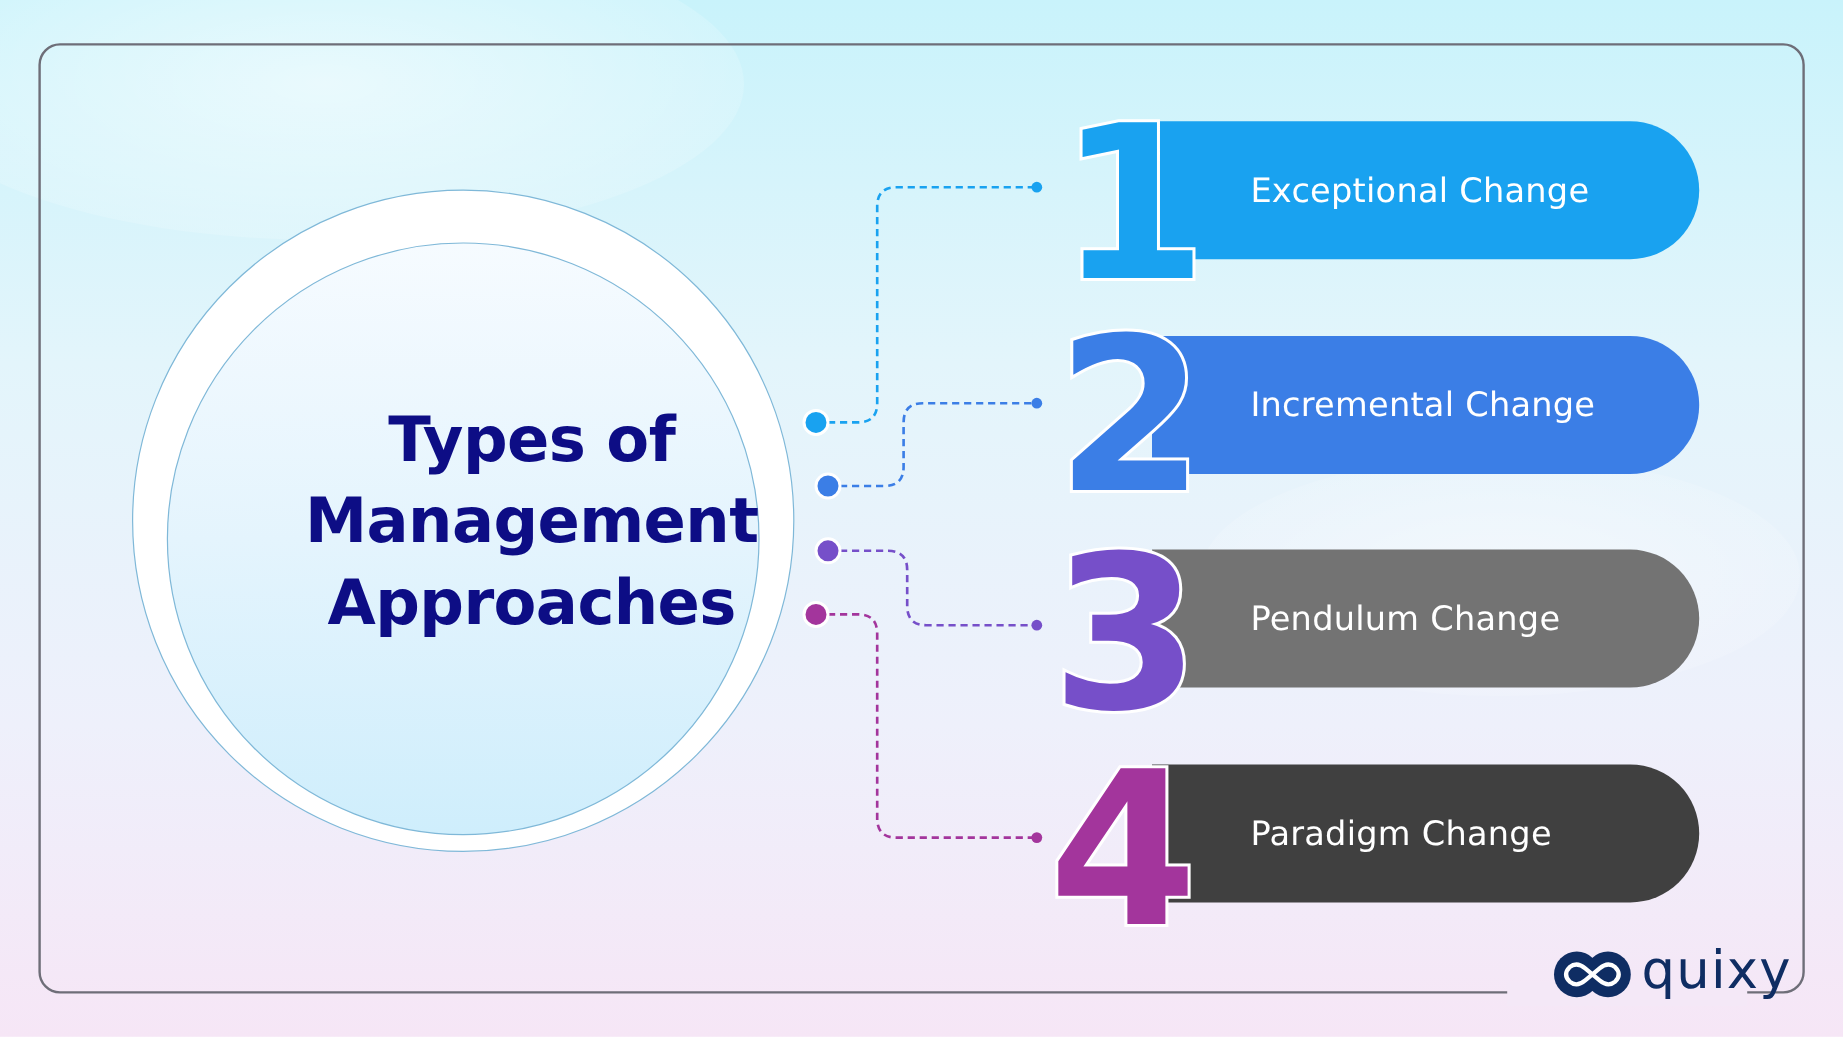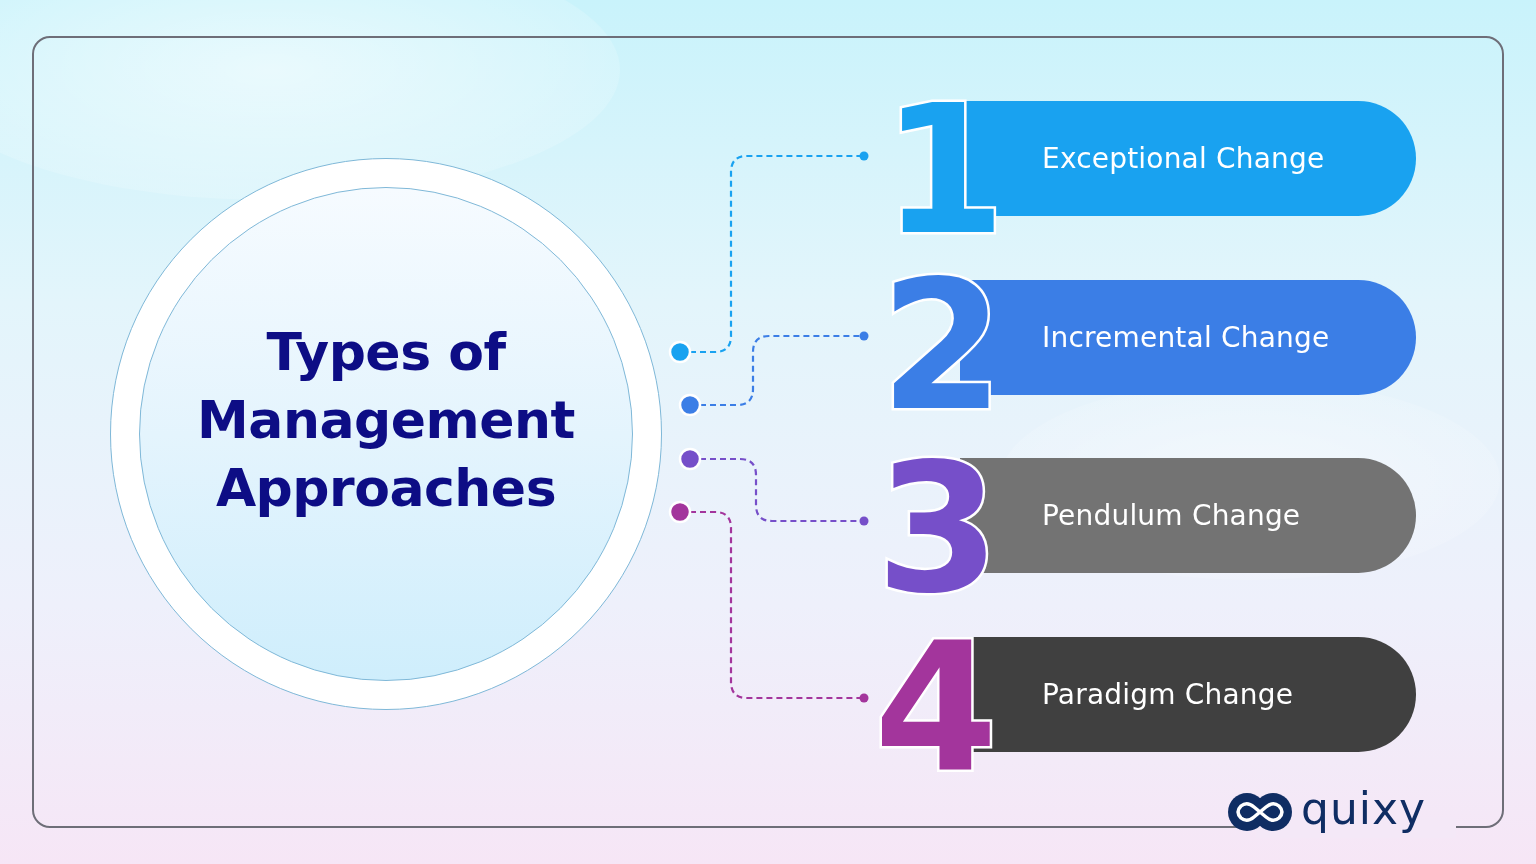--- a/index.html
+++ b/index.html
@@ -16,24 +16,24 @@
     position:absolute; left:32px; top:36px; width:1472px; height:792px;
     border:2px solid #6e6e78; border-radius:18px; box-sizing:border-box;
   }
   .frame-gap { position:absolute; left:1256px; top:818px; width:200px; height:20px;
     background: #f4e8f7; }
   .outer-circle {
     position:absolute; left:110px; top:158px; width:552px; height:552px; border-radius:50%;
     background:#ffffff; border:1.5px solid #7fb8d8; box-sizing:border-box;
   }
   .inner-circle {
-    position:absolute; left:139px; top:187px; width:494px; height:494px; border-radius:50%;
+    position:absolute; left:139px; top:202px; width:494px; height:494px; border-radius:50%;
     background: linear-gradient(180deg, #f6fbff 0%, #e4f4fd 50%, #cfeefc 100%);
     border:1.5px solid #7fb8d8; box-sizing:border-box;
-    display:flex; align-items:center; justify-content:center;
+    display:flex; align-items:center; justify-content:flex-end;
   }
   .title {
     color:#0d0d85; font-weight:bold; font-size:52px; line-height:68px; text-align:center;
     font-family: "DejaVu Sans", sans-serif; letter-spacing:-0.5px;
     margin-top:-28px;
   }
   .title span { display:block; }
   svg.connectors { position:absolute; left:0; top:0; }
   .pill {
     position:absolute; left:960px; width:456px; height:115px;
@@ -41,21 +41,21 @@
   }
   .pill-label {
     position:absolute; left:82px; color:#ffffff; font-size:28px;
     font-family: "DejaVu Sans", sans-serif; font-weight:normal; letter-spacing:0.2px;
   }
   .big-num {
     position:absolute; font-family:"DejaVu Sans", sans-serif; font-weight:bold;
     font-size:178px; line-height:1;
     -webkit-text-stroke: 5px #ffffff; paint-order: stroke fill;
   }
-  .logo { position:absolute; left:1227px; top:790px; display:flex; align-items:center; gap:8px; }
+  .logo { position:absolute; left:1294px; top:790px; display:flex; align-items:center; gap:8px; }
   .logo-text { color:#0f2d63; font-size:44px; font-family:"DejaVu Sans", sans-serif; font-weight:normal; letter-spacing:1px; margin-top:-8px; }
 </style>
 </head>
 <body>
 
 <div class="cloud1"></div>
 <div class="cloud2"></div>
 
 <div class="frame"></div>
 <div class="frame-gap"></div>

